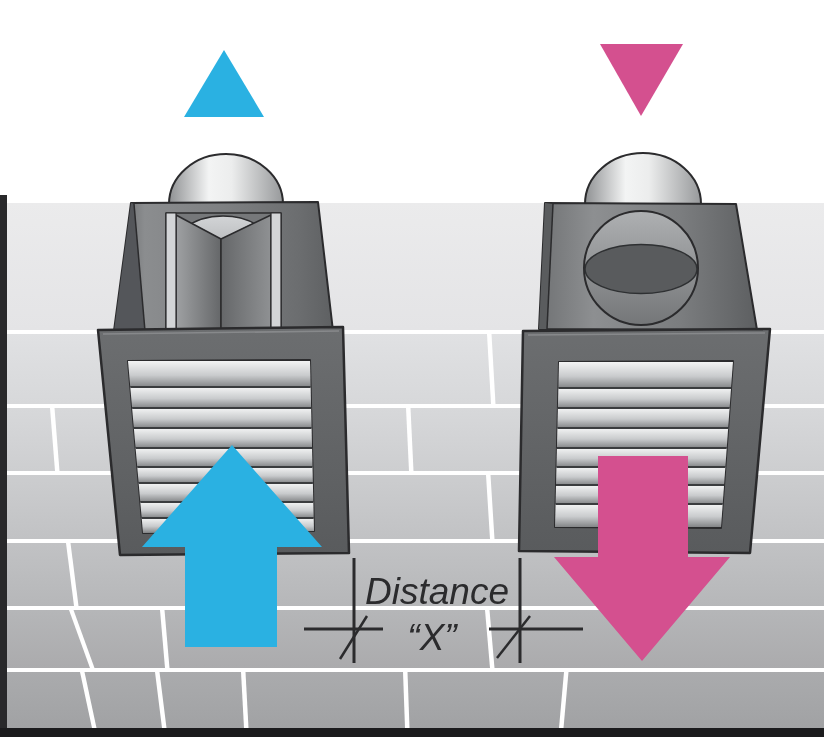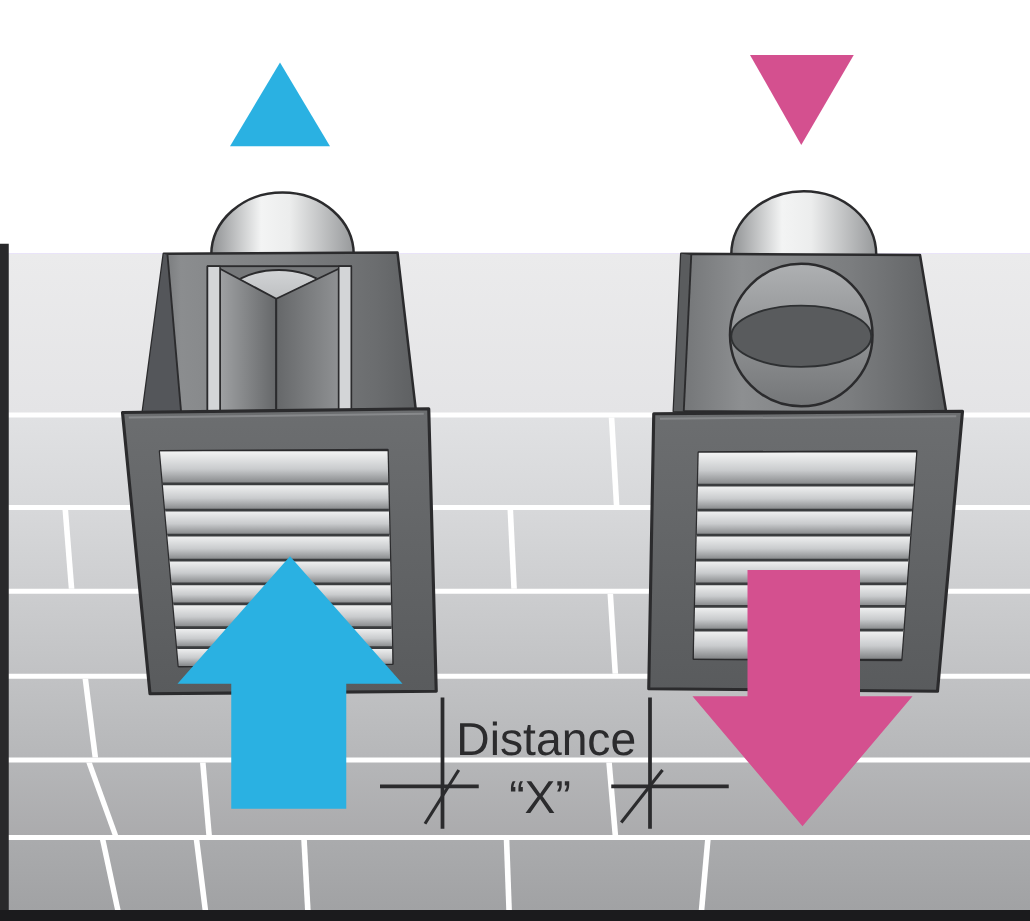--- a/index.html
+++ b/index.html
@@ -1,16 +1,16 @@
 <!DOCTYPE html>
 <html><head>
 <meta charset="utf-8">
 <style>
   html,body{margin:0;padding:0;background:#ffffff;}
-  #stage{position:relative;width:824px;height:737px;overflow:hidden;background:#8b5cf6;}
+  #stage{position:relative;width:824px;height:737px;overflow:hidden;background:#0ea5e9;font-style:italic;}
   svg{display:block;}
   .dim-text{font-family:"Liberation Sans","DejaVu Sans",sans-serif;fill:#2b2b2d;}
 </style>
 </head>
 <body>
 
 <div id="stage">
 <svg width="824" height="737" viewBox="0 0 824 737" xmlns="http://www.w3.org/2000/svg">
   <defs>
     <linearGradient id="gDome" x1="0" y1="0" x2="1" y2="0">

